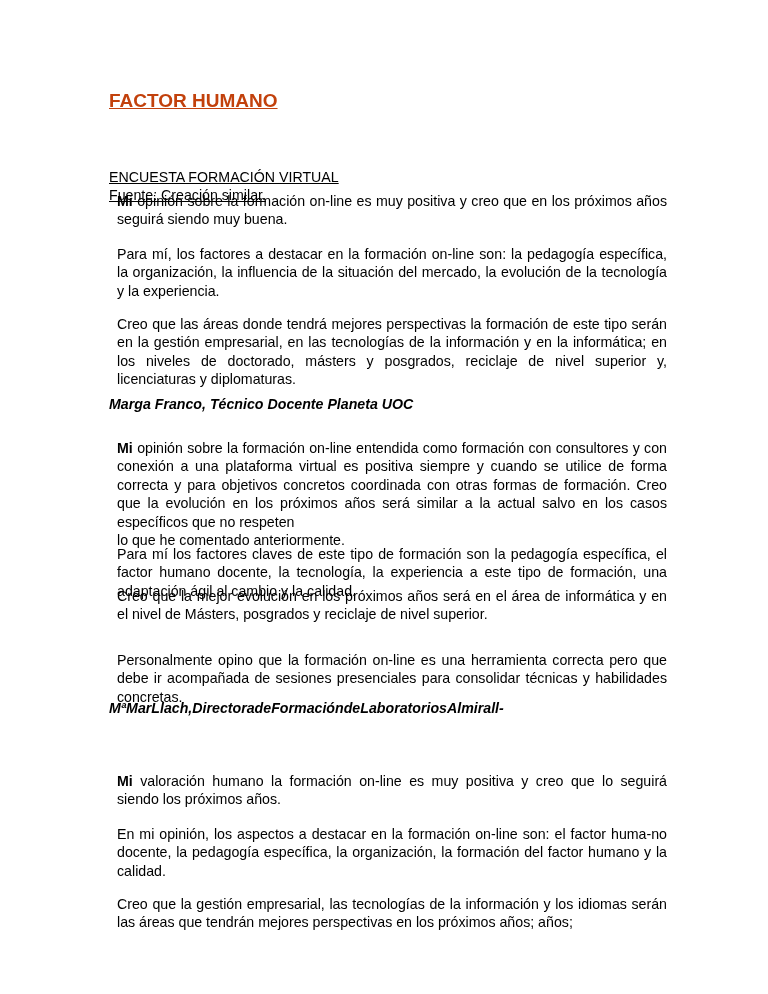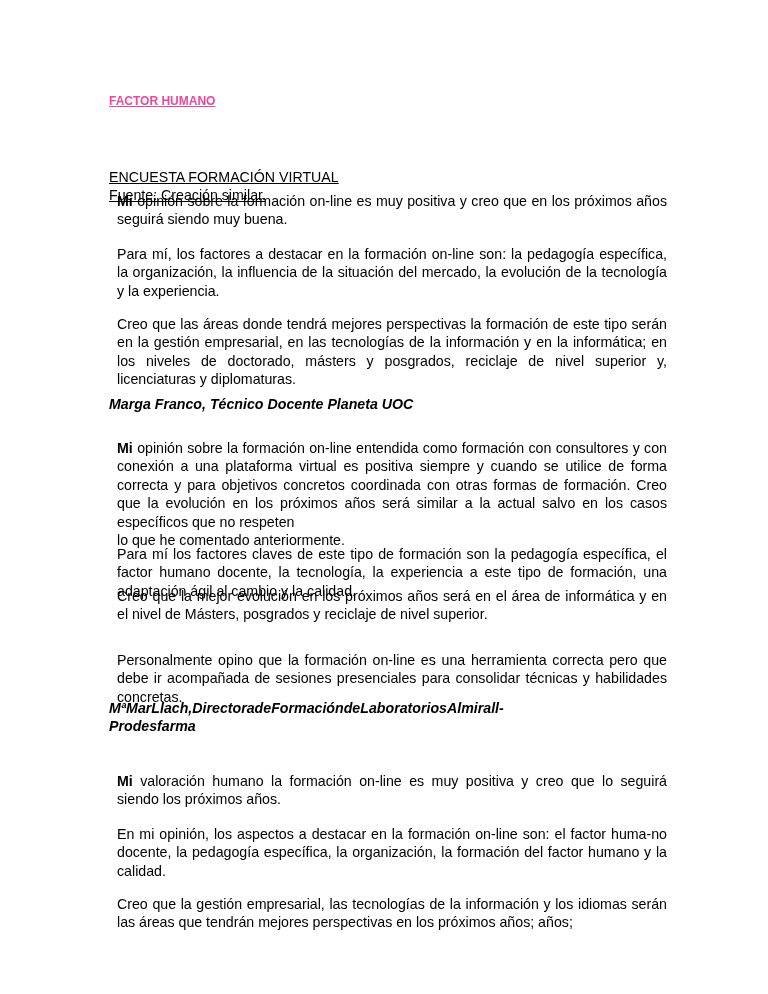--- a/index.html
+++ b/index.html
@@ -4,22 +4,22 @@
 <style>
   html, body { margin: 0; padding: 0; background: #ffffff; }
   body { width: 768px; height: 994px; overflow: hidden; position: relative; }
   .page {
     position: absolute; left: 109px; top: 0; width: 550px;
     font-family: "Liberation Sans", sans-serif;
     font-size: 14.2px; line-height: 18.4px; color: #000;
   }
   .title-link {
     position: absolute; top: 92px; left: 0;
-    color: #ec4899; font-weight: bold; text-decoration: underline;
-    font-size: 12px; cursor: pointer;
+    color: #c2410c; font-weight: bold; text-decoration: underline;
+    font-size: 19px; cursor: pointer;
   }
   .heading {
     position: absolute; left: 0; font-weight: normal; text-decoration: underline; margin-top: 36px;
   }
   .p {
     position: absolute; left: 0; width: 550px; text-align: justify;
     margin: 8px;
   }
   .p b { font-weight: bold; }
   .sig { position: absolute; left: 0; width: 550px; font-weight: bold; font-style: italic; text-align: justify; margin:0; }
@@ -47,19 +47,18 @@
     <div class="sig-spread">
       <span>MªMar</span>
       <span>Llach,</span>
       <span>Directora</span>
       <span>de</span>
       <span>Formación</span>
       <span>de</span>
       <span>Laboratorios</span>
       <span>Almirall-</span>
     </div>
-    <div>Prodesfarma</div>
   </div>
 
   <p class="p" style="top:764px"><b>Mi</b><span> valoración humano la formación on-line es muy positiva y creo que lo seguirá siendo los próximos años.</span></p>
   <p class="p" style="top:817px">En mi opinión, los aspectos a destacar en la formación on-line son: el factor huma-no docente, la pedagogía específica, la organización, la formación del factor humano y la calidad.</p>
   <p class="p" style="top:887px">Creo que la gestión empresarial, las tecnologías de la información y los idiomas serán las áreas que tendrán mejores perspectivas en los próximos años; años;</p>
 </div>
 
 </body></html>

